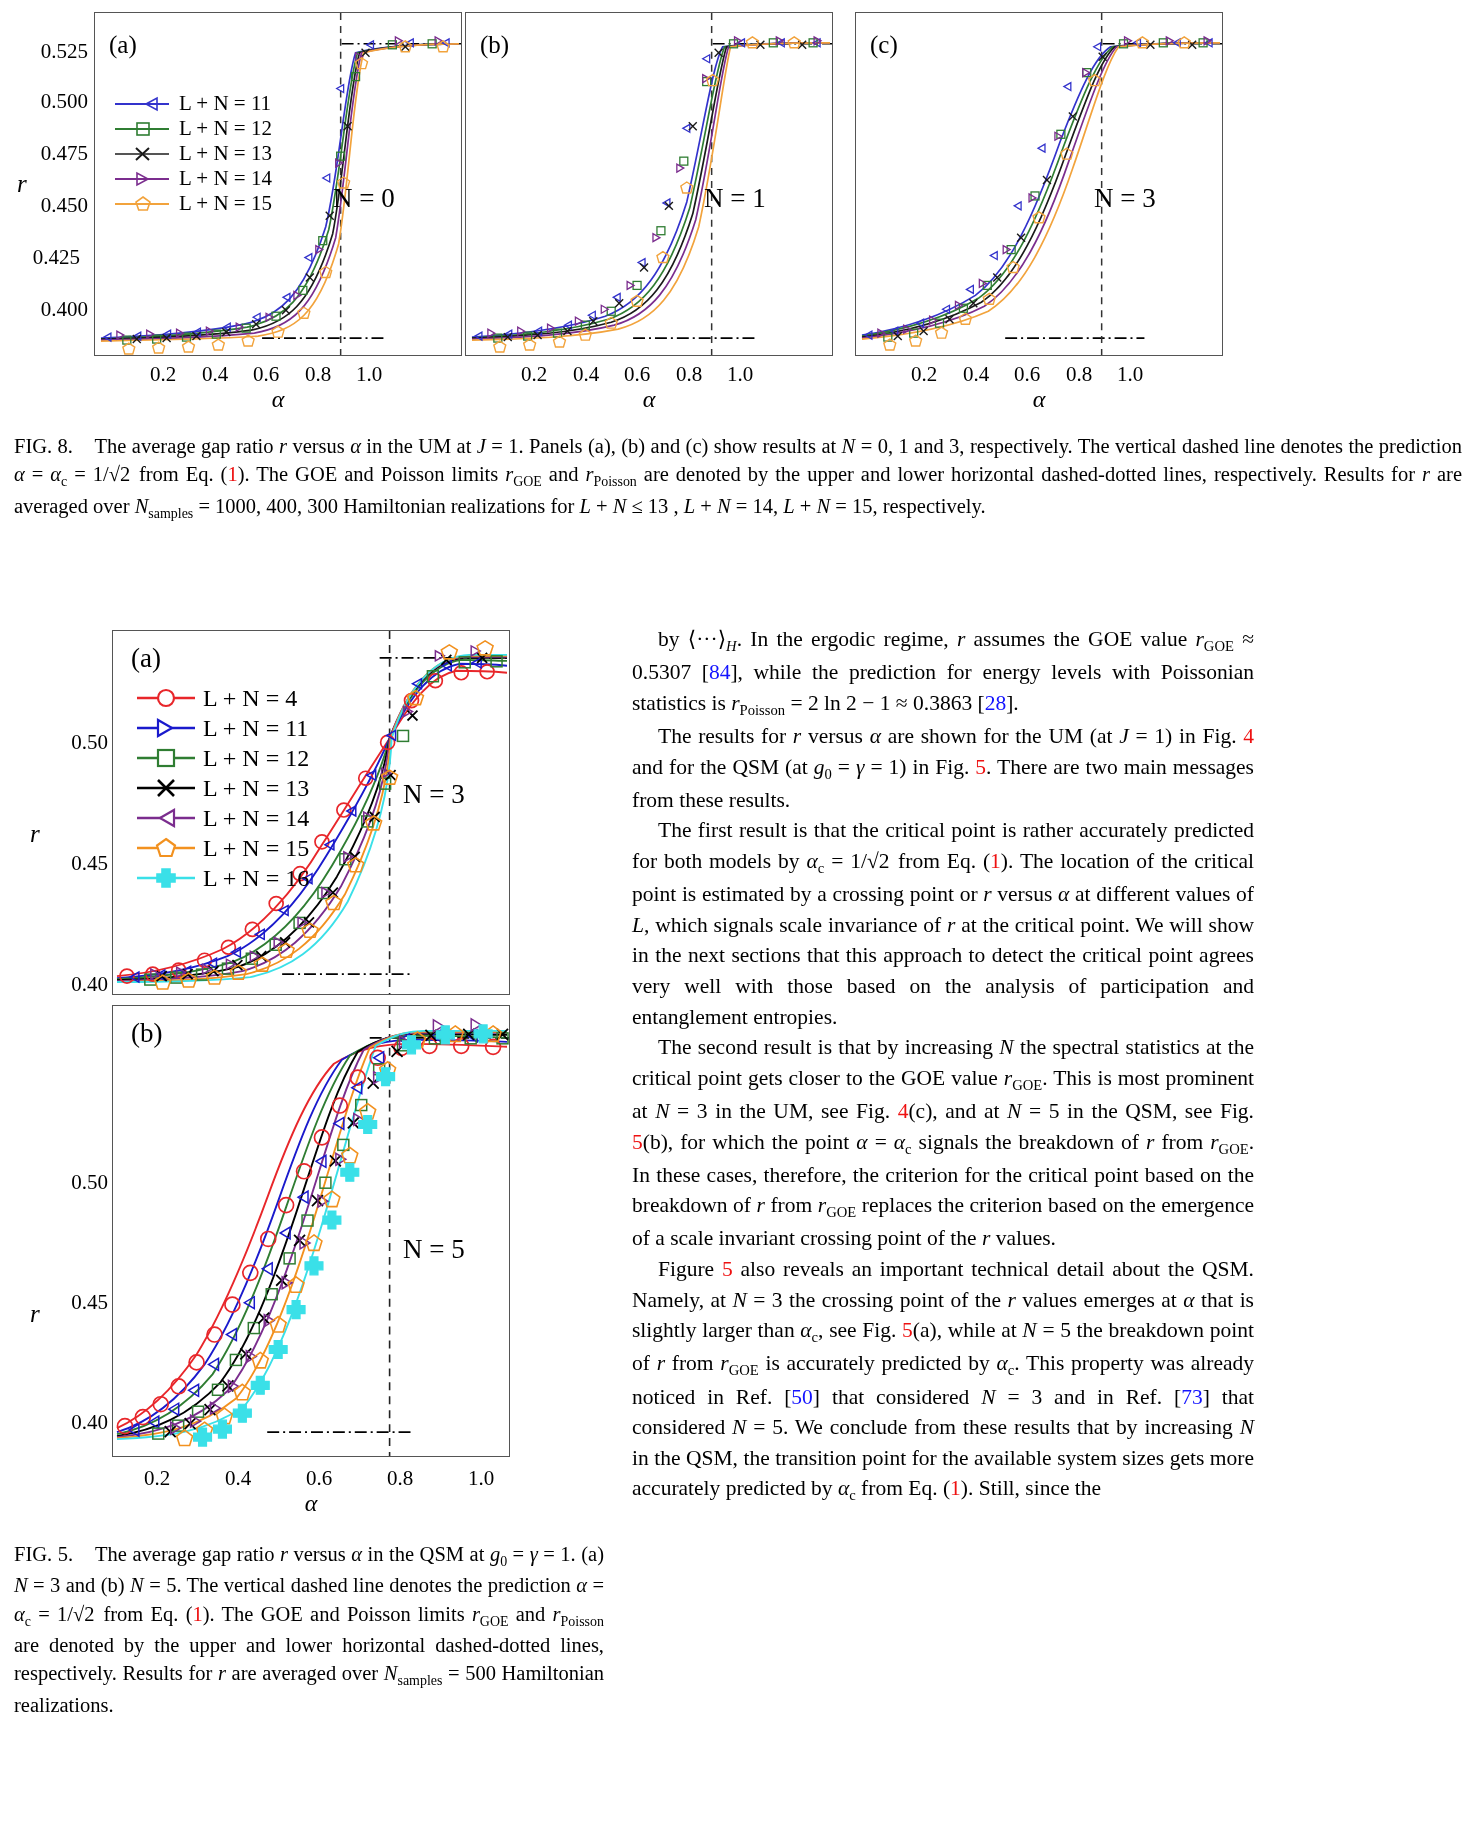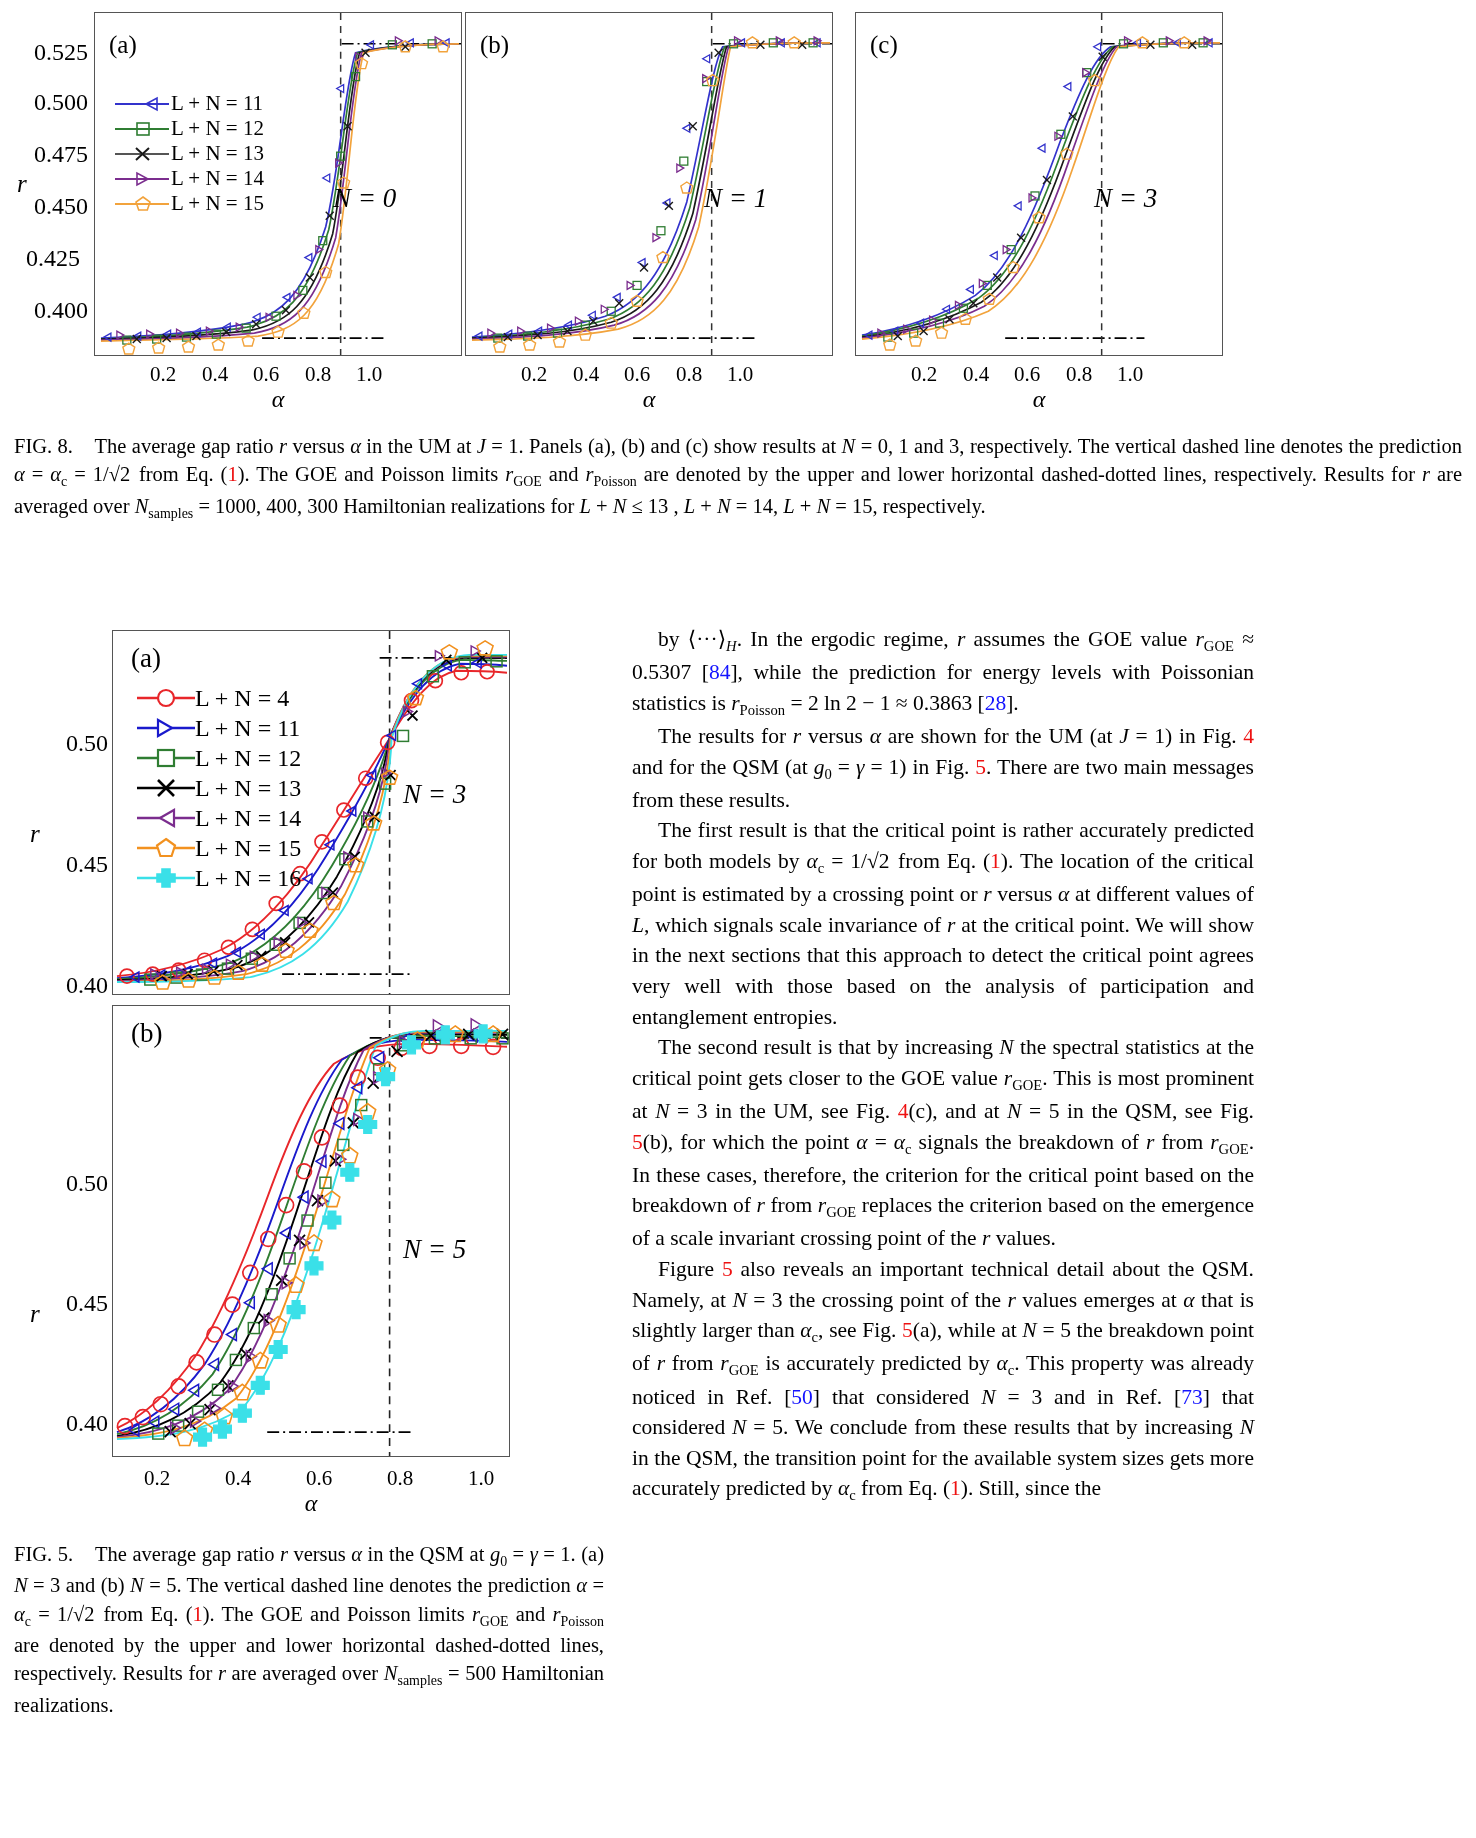--- a/index.html
+++ b/index.html
@@ -5,33 +5,33 @@
   html,body{margin:0;padding:0;background:#fff;}
   body{width:1476px;height:1838px;position:relative;
        font-family:"Liberation Serif","DejaVu Serif",serif;color:#000;}
   .page{position:absolute;inset:0;}
 
   
   .fig{position:absolute;}
   .panel{position:absolute;border:1.4px solid #555;background:#fff;box-sizing:border-box;}
   .plotsvg{position:absolute;left:0;top:0;width:100%;height:100%;display:block;}
   .plabel{position:absolute;font-style:normal;font-size:25px;}
-  .ntag{position:absolute;font-size:27px;font-style:italic;}
-  .ytick{position:absolute;font-size:24px;text-align:right;white-space:nowrap;}
+  .ntag{position:absolute;font-size:27px;}
+  .ytick{position:absolute;font-size:21px;text-align:right;white-space:nowrap;}
   .xtick{position:absolute;font-size:21px;text-align:center;white-space:nowrap;}
   .axlabel{position:absolute;font-size:24px;font-style:italic;text-align:center;}
   .ylabel{position:absolute;font-size:25px;font-style:italic;}
 
   
   .legend{position:absolute;}
   .legrow{display:flex;align-items:center;height:30px;}
   .legrow.small{height:25px;}
   .legsym{width:58px;height:26px;position:relative;flex:0 0 58px;}
   .legsym svg{position:absolute;left:0;top:0;}
-  .legtxt{font-size:24px;margin-left:0;white-space:nowrap;font-family:"Liberation Serif",serif;}
+  .legtxt{font-size:24px;margin-left:8px;white-space:nowrap;font-family:"Liberation Serif",serif;}
   .legtxt.small{font-size:21px;}
   .it{font-style:italic;}
 
   
   .caption{position:absolute;font-size:20.5px;line-height:1.38;text-align:justify;}
   .bodycol{position:absolute;font-size:21.5px;line-height:1.425;text-align:justify;}
   .bodycol p{margin:0;text-indent:26px;}
   .bodycol p.first{text-indent:26px;margin-top:24px;}
   .ref{color:#1414ff;}
   .figref{color:#ee1111;}

